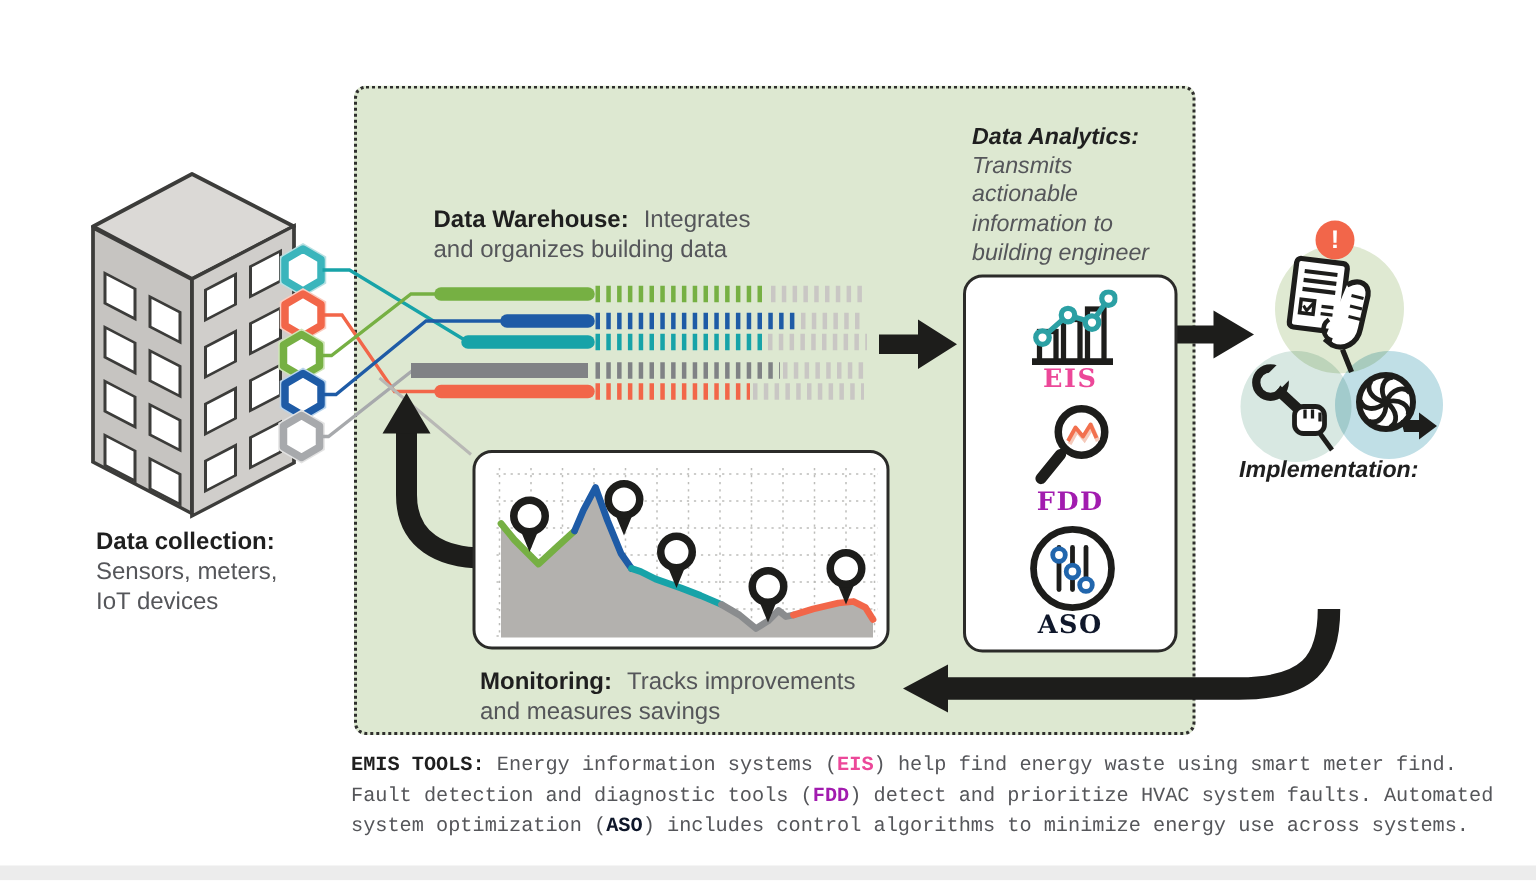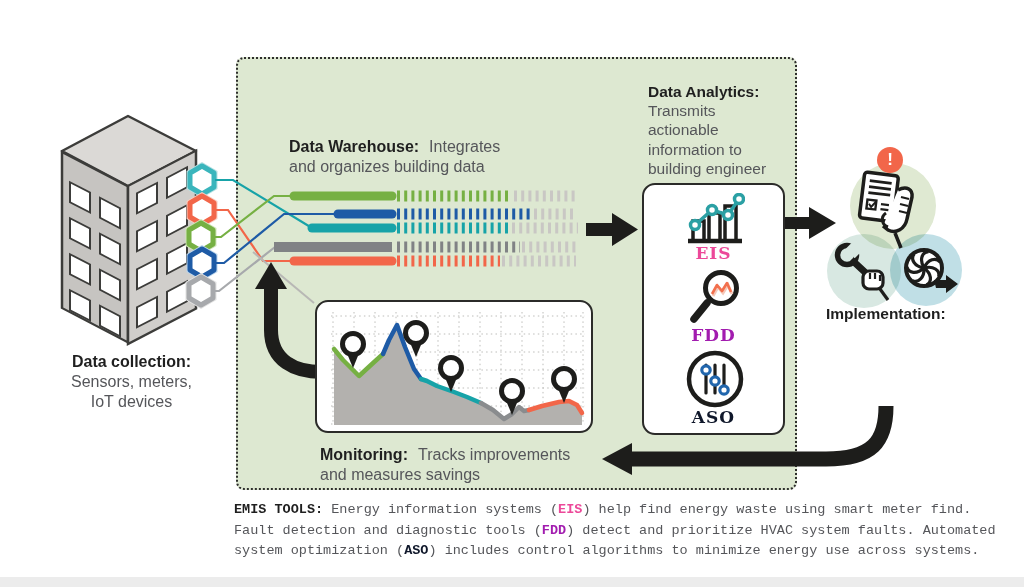--- a/index.html
+++ b/index.html
@@ -18,21 +18,21 @@
   .c-teal{color:#ec4899}.c-orange{color:#a21caf}.c-blue{color:#0f172a}
   .venn{position:absolute;border-radius:50%;mix-blend-mode:multiply;}
   .badge{position:absolute;left:877px;top:147px;width:26px;height:26px;border-radius:50%;
          background:#f2664a;color:#fff;font-weight:bold;font-size:17px;line-height:26px;
          text-align:center;}
   .txt{position:absolute;line-height:1.24;}
   .hd{font-weight:bold;color:#1f1f1f;}
   .hd.blk{display:block;}
   .hd.inl{margin-right:10px;}
   .bd{color:#55565a;}
-  .fs16{font-size:16px;} .fs155{font-size:15.5px;}
+  .fs16{font-size:16px;} .fs155{font-size:15.5px;font-style:italic;}
   .caption{position:absolute;left:234px;top:499px;font-size:13.5px;color:#55565a;}
   .cap-line{white-space:nowrap;height:20.5px;line-height:20.5px;}
   .cap-line span{white-space:pre;font-family:Liberation Mono, monospace;}
   .acr{font-family:"DejaVu Serif","Liberation Serif",serif;font-weight:bold;}
   .bottom-strip{position:absolute;left:0;top:577px;width:1024px;height:10px;background:#ececec;}
 </style>
 </head>
 <body>
 
 <div class="stage">
@@ -294,21 +294,21 @@
       <path d="M26,26 C30,17 38,15 42,20" transform="rotate(306 26 26)"></path>
     </g>
     <circle cx="26" cy="26" r="3" fill="#1d1d1b"></circle>
     <polygon points="36,38 48,38 48,33 60,42 48,51 48,46 38,46" fill="#1d1d1b"></polygon>
   </svg>
 
   <div class="badge">
     <span>!</span>
   </div>
 
-  <div class="txt fs16" style="left:64px;top:352px;width:135px;text-align:center;">
+  <div class="txt fs16" style="left:64px;top:352px;width:135px;">
     <span class="hd blk">Data collection:</span>
     <span class="bd">Sensors, meters, IoT devices</span>
   </div>
 
   <div class="txt fs16" style="left:289px;top:137px;width:230px;">
     <span class="hd inl">Data Warehouse:</span><span class="bd">Integrates and organizes building data</span>
   </div>
 
   <div class="txt fs155" style="left:648px;top:82px;width:132px;">
     <span class="hd blk">Data Analytics:</span>

